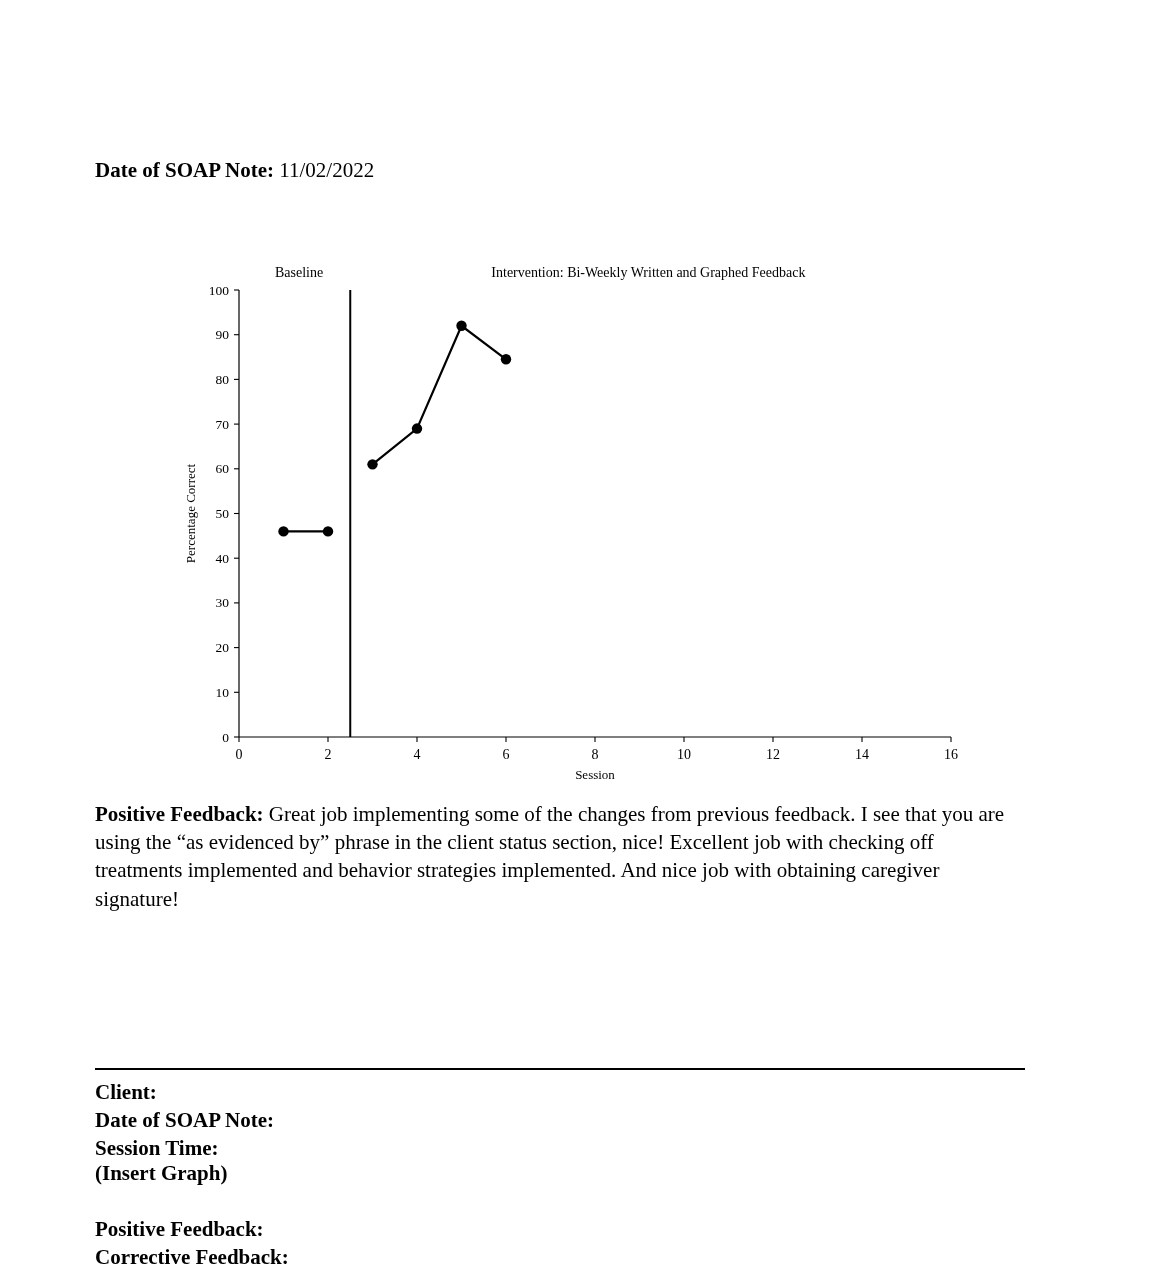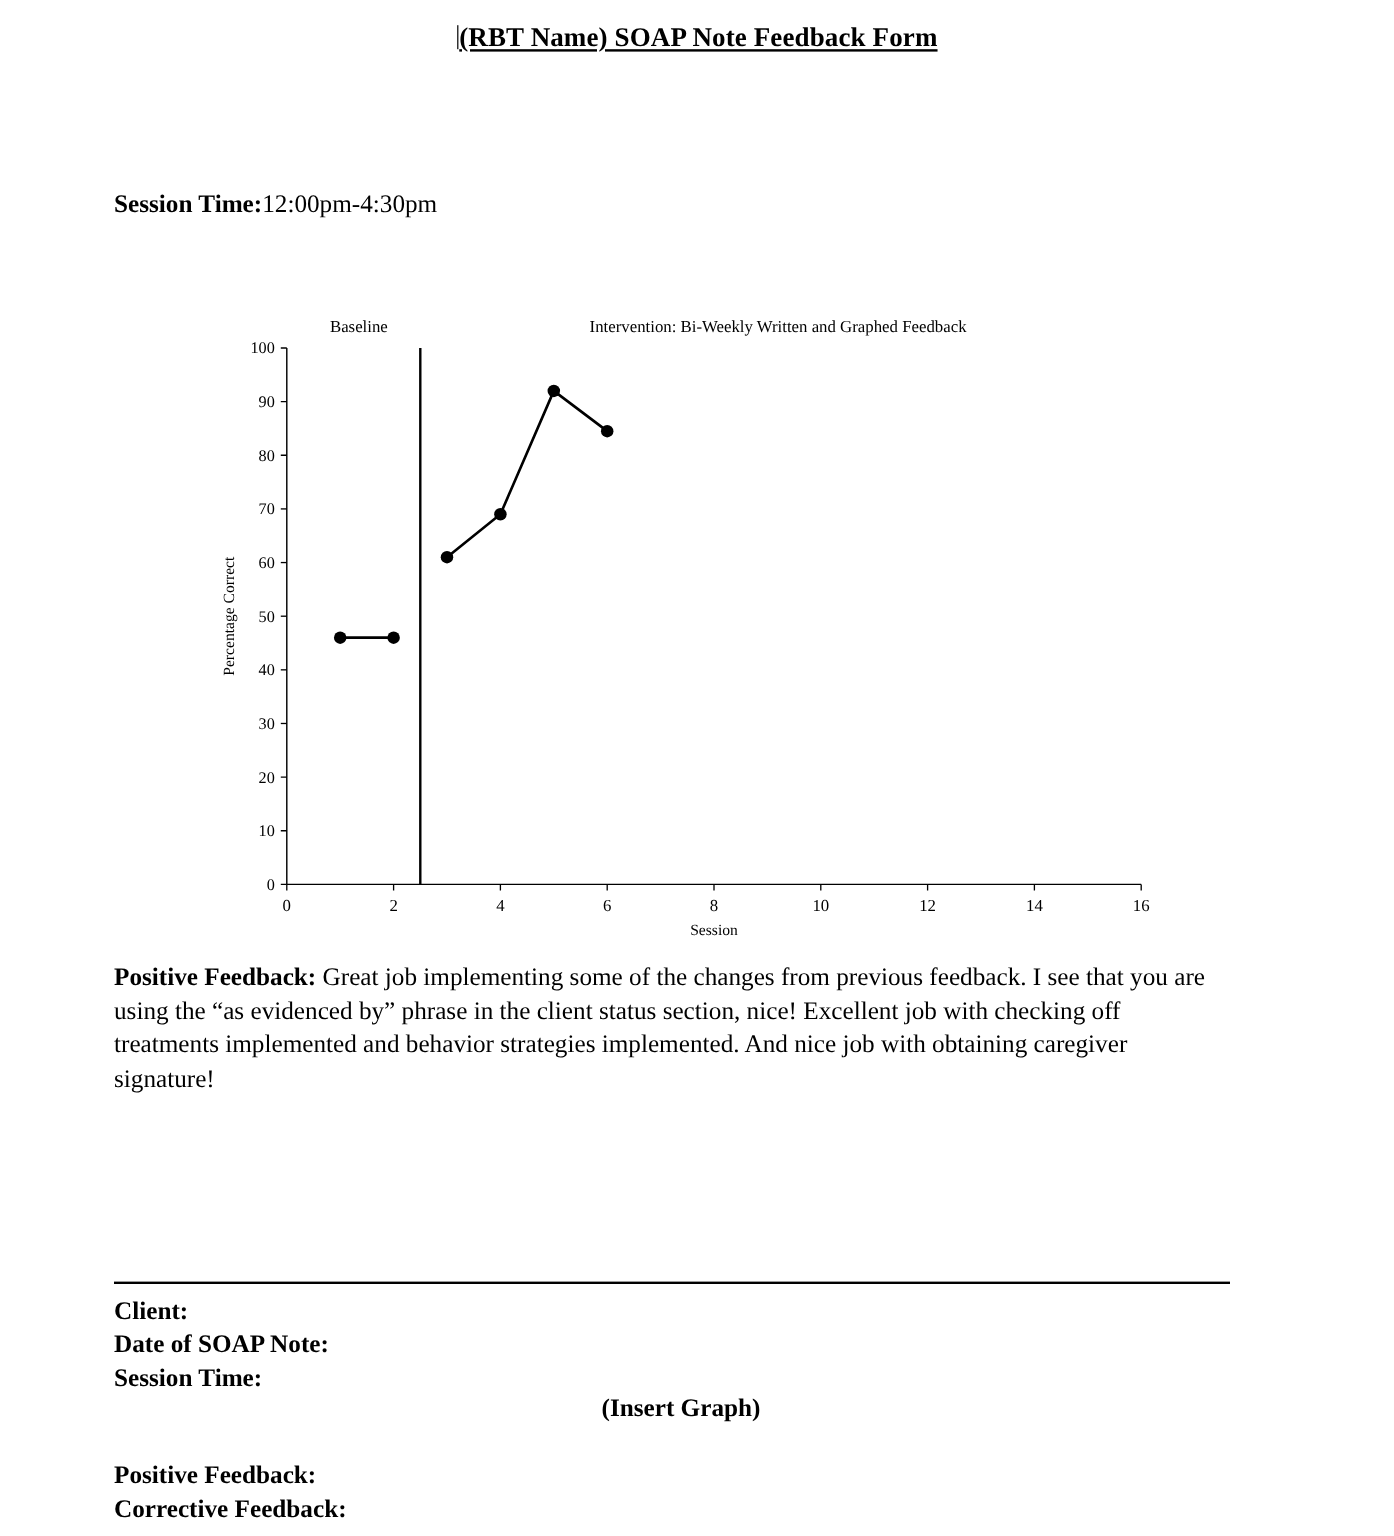--- a/index.html
+++ b/index.html
@@ -111,43 +111,42 @@
     top: 1079px;
     font-size: 21px;
     line-height: 1.33;
     font-weight: bold;
   }
   .insert-graph {
     position: absolute;
     left: 95px;
     top: 1161px;
     width: 945px;
-    text-align: center;
+    text-align: left;
     font-weight: bold;
     font-size: 21px;
   }
   .blank-block-2 {
     position: absolute;
     left: 95px;
     top: 1216px;
     font-size: 21px;
     line-height: 1.33;
     font-weight: bold;
   }
 </style>
 </head>
 <body>
 
 <div class="page">
 
-  <div class="doc-title"><span class="caret"></span><span class="underlined">(RBT Name) SOAP Note Feedback Form</span></div>
 
 
   <div class="client-block">
-    <div class="row"><span class="lbl">Session Time:</span><span class="val">12:00pm-4:30pm</span></div>
+    <div class="row"><span class="lbl">Date of SOAP Note:</span> <span class="val">11/02/2022</span></div>
   </div>
 
   <div class="chart-wrap">
     <svg class="chart-svg" id="chart-svg" width="1010" height="535" viewBox="0 0 1010 535">
         <g>
           <line x1="239" y1="479" x2="239" y2="32" stroke="#000" stroke-width="1.2"></line>
           <line x1="239" y1="479" x2="951" y2="479" stroke="#000" stroke-width="1.2"></line>
           <line x1="234" y1="479" x2="239" y2="479" stroke="#000" stroke-width="1.1"></line>
           <text x="229" y="483.5" text-anchor="end" font-family="&quot;Liberation Serif&quot;, serif" font-size="13.5px" fill="#000">0</text>
           <line x1="234" y1="434.3" x2="239" y2="434.3" stroke="#000" stroke-width="1.1"></line>

